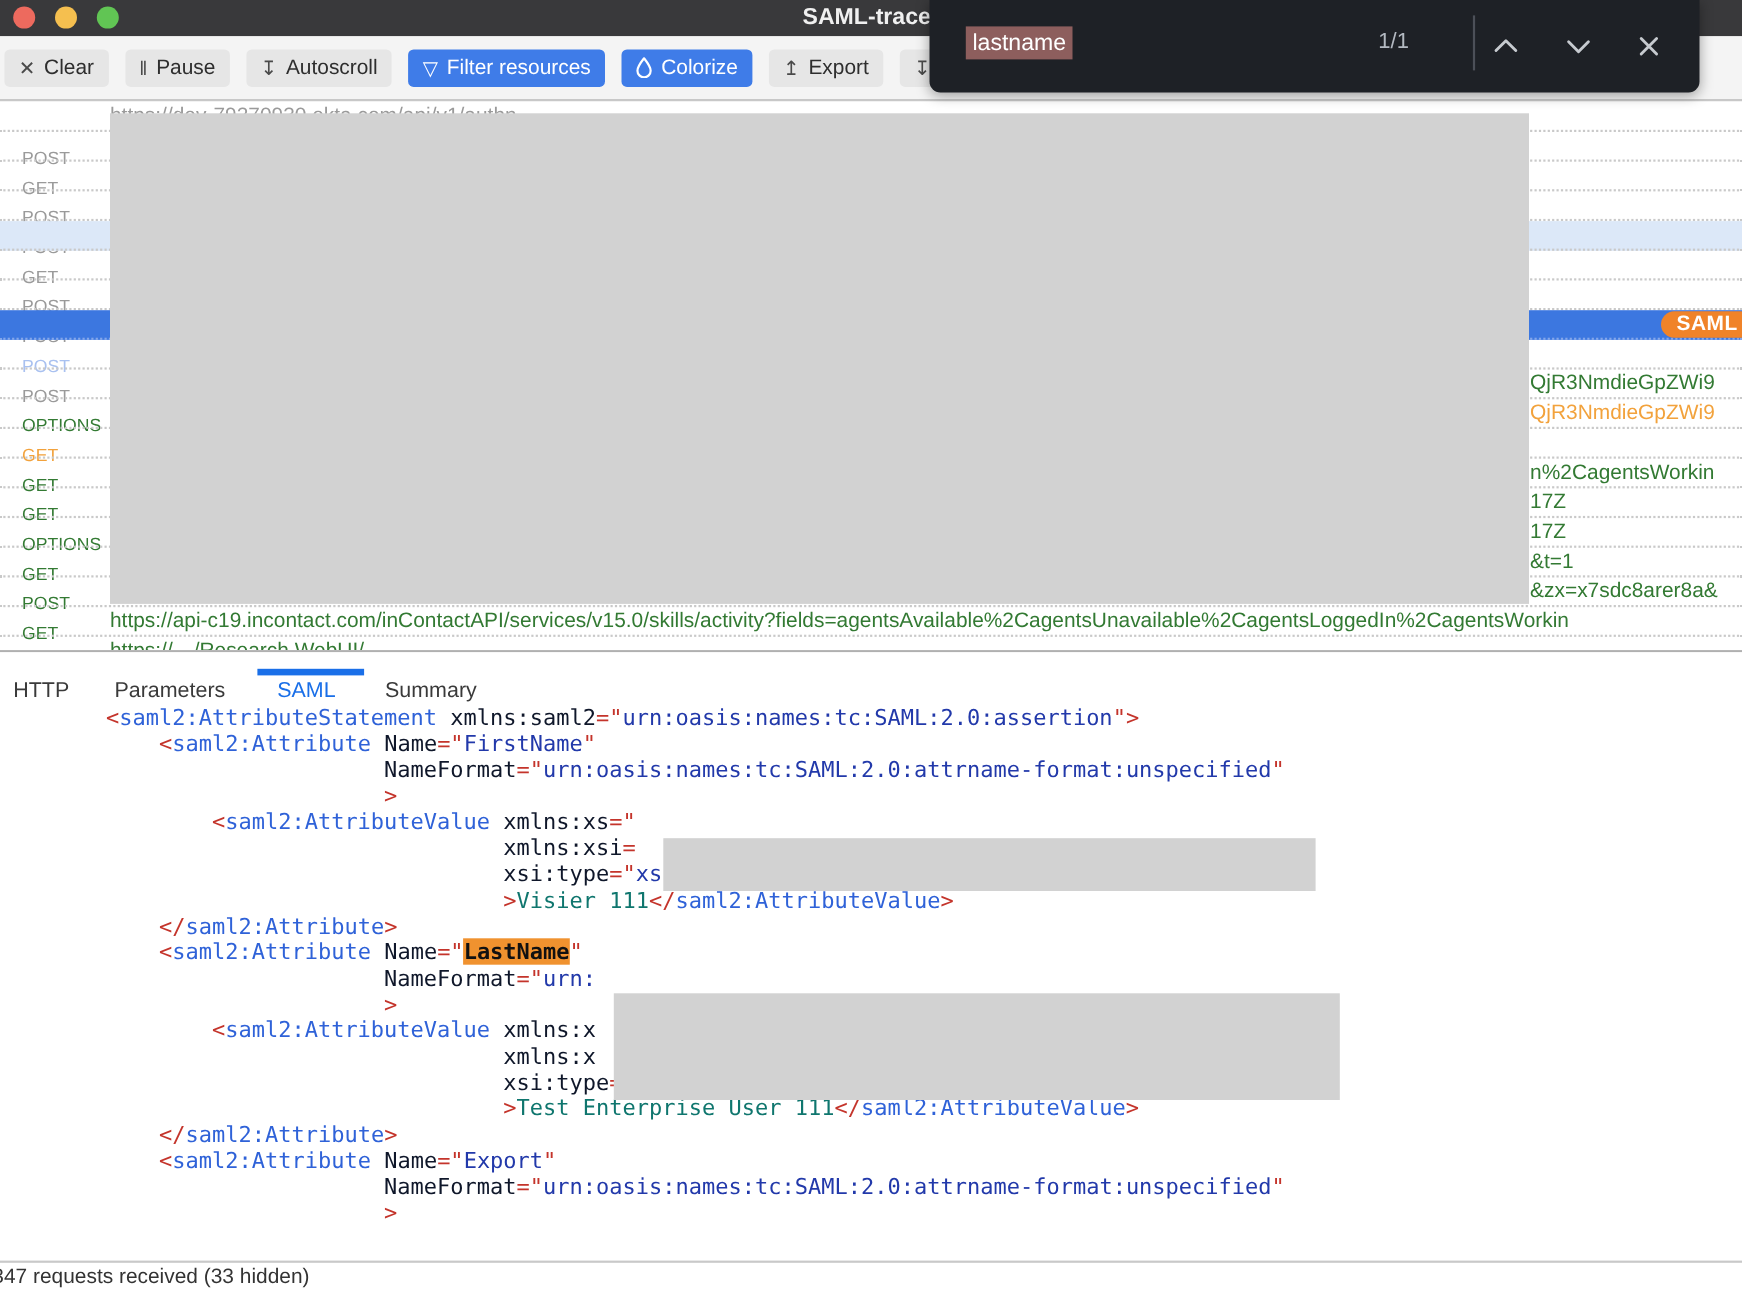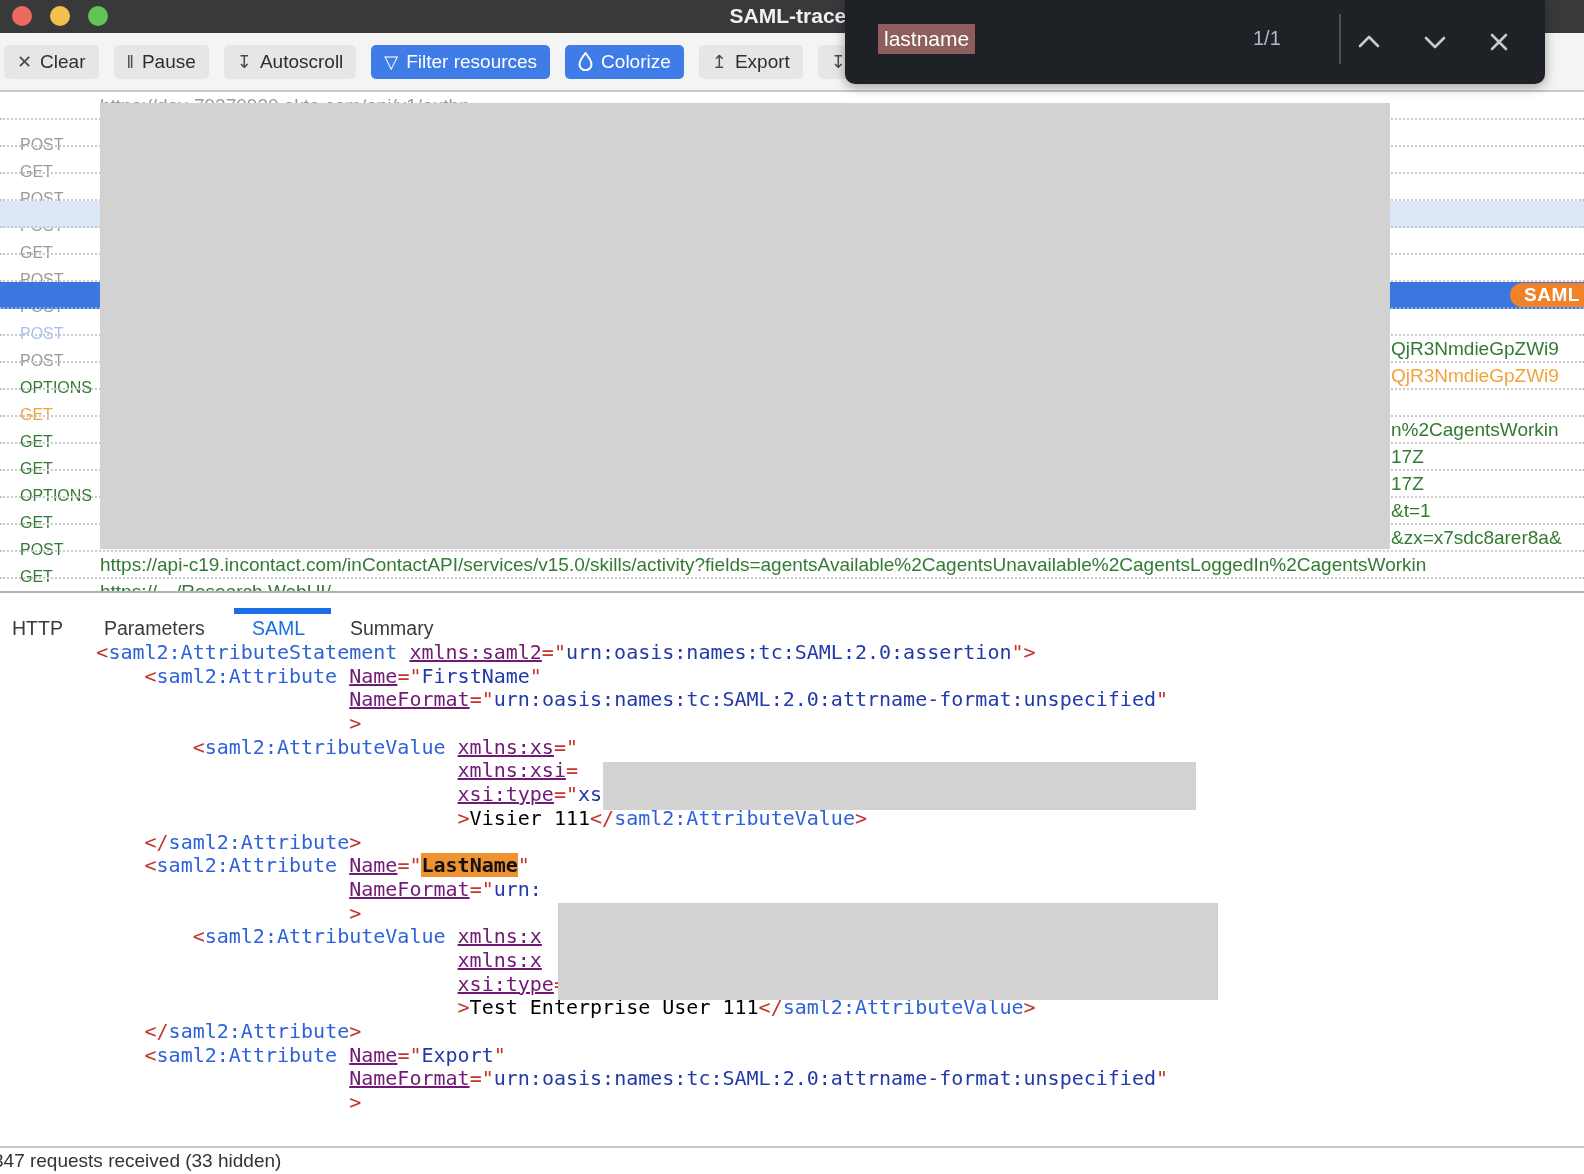--- a/index.html
+++ b/index.html
@@ -55,23 +55,23 @@
   .tab.active{color:#1a6fe8;}
   .tab-underline{position:absolute;left:234px;top:15px;width:97px;height:6px;background:#1a6fe8;}
 
   
   .xml-pane{position:absolute;left:0;top:641px;width:1584px;height:503px;
             font-family:"DejaVu Sans Mono", monospace;font-size:20px;line-height:23.7px;
             color:#1a1a1a;overflow:hidden;}
   .xml-line{white-space:pre;height:23.7px;}
   .tk-r{color:#c4342b;}
   .tk-b{color:#2f62d8;}
-  .tk-m{color:#701a75;text-decoration:underline;}
+  .tk-m{color:#0f172a;}
   .tk-v{color:#2239aa;}
-  .tk-t{color:#000000;}
+  .tk-t{color:#0f766e;}
   .tk-h{background:#f0922f;color:#111;font-weight:bold;}
 
   
   .statusbar{position:absolute;left:0;top:1146px;width:1584px;height:28px;background:#fff;
              border-top:2px solid #c9c9c9;box-sizing:border-box;}
   .statusbar span{position:absolute;left:-7px;top:2px;font-size:19px;color:#333;white-space:nowrap;}
 
   
   .findbar{position:absolute;left:845px;top:0;width:700px;height:84px;background:#1e2126;
            border-radius:0 0 10px 10px;box-shadow:0 3px 12px rgba(0,0,0,.35);z-index:50;}

